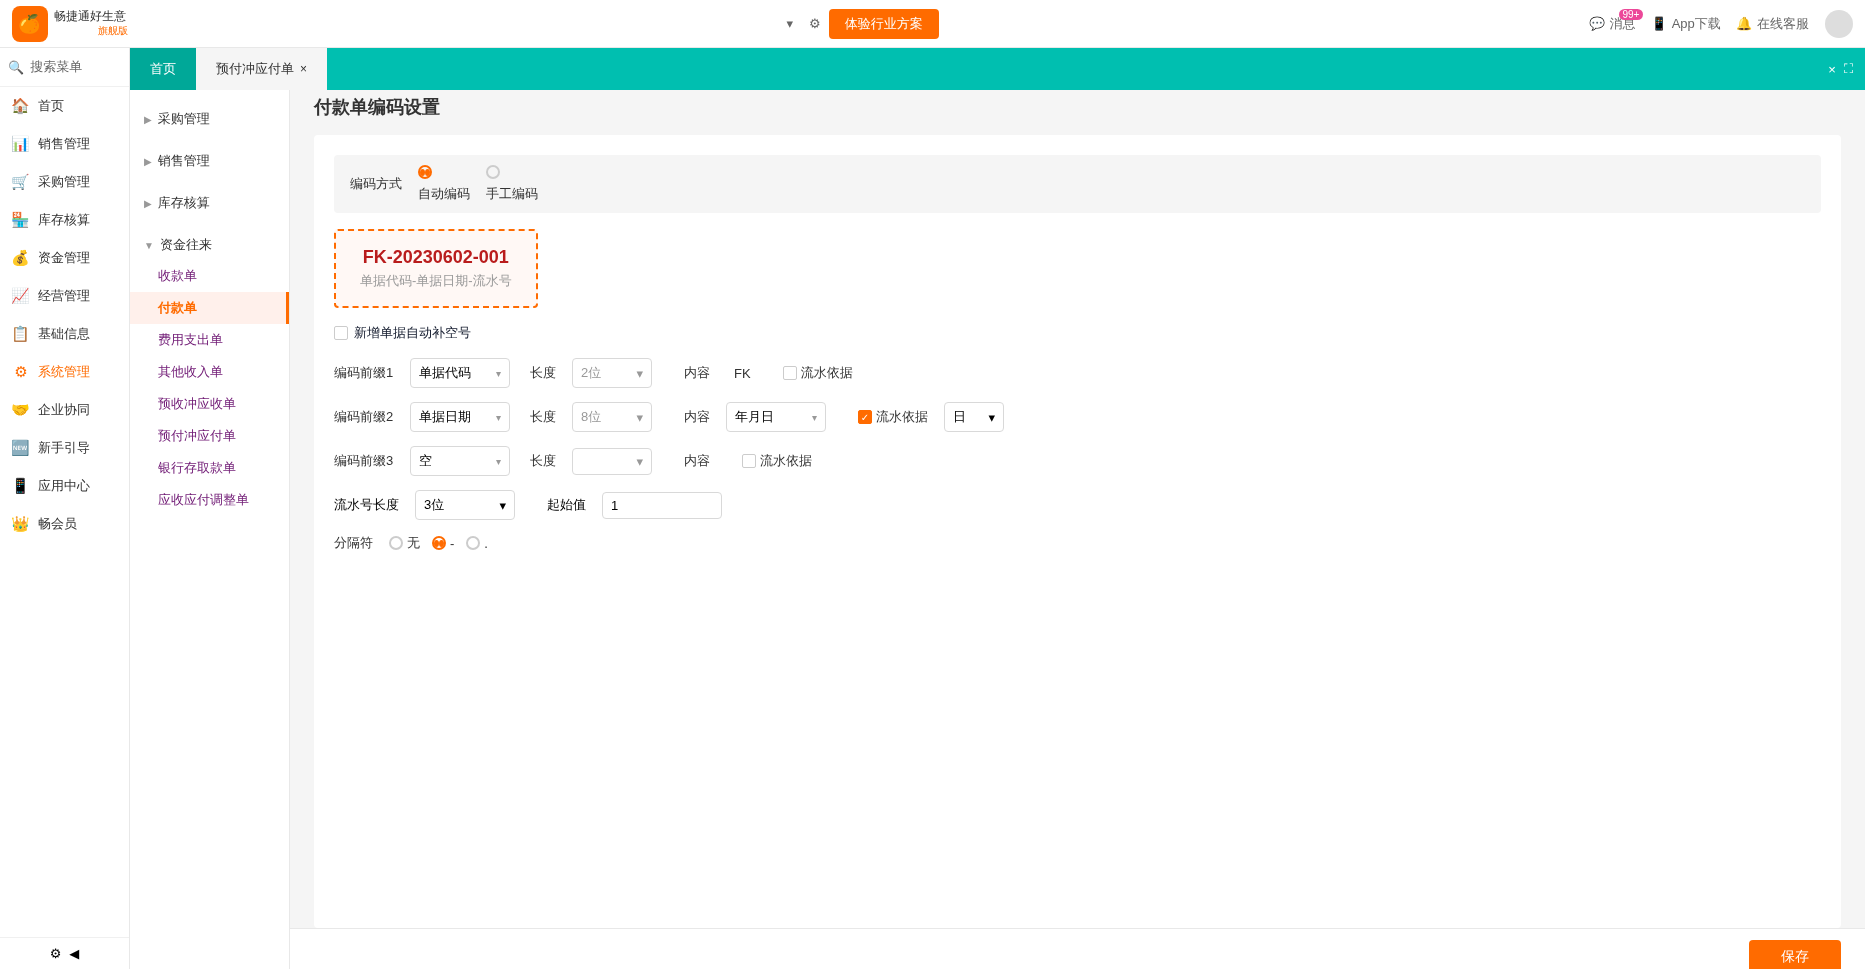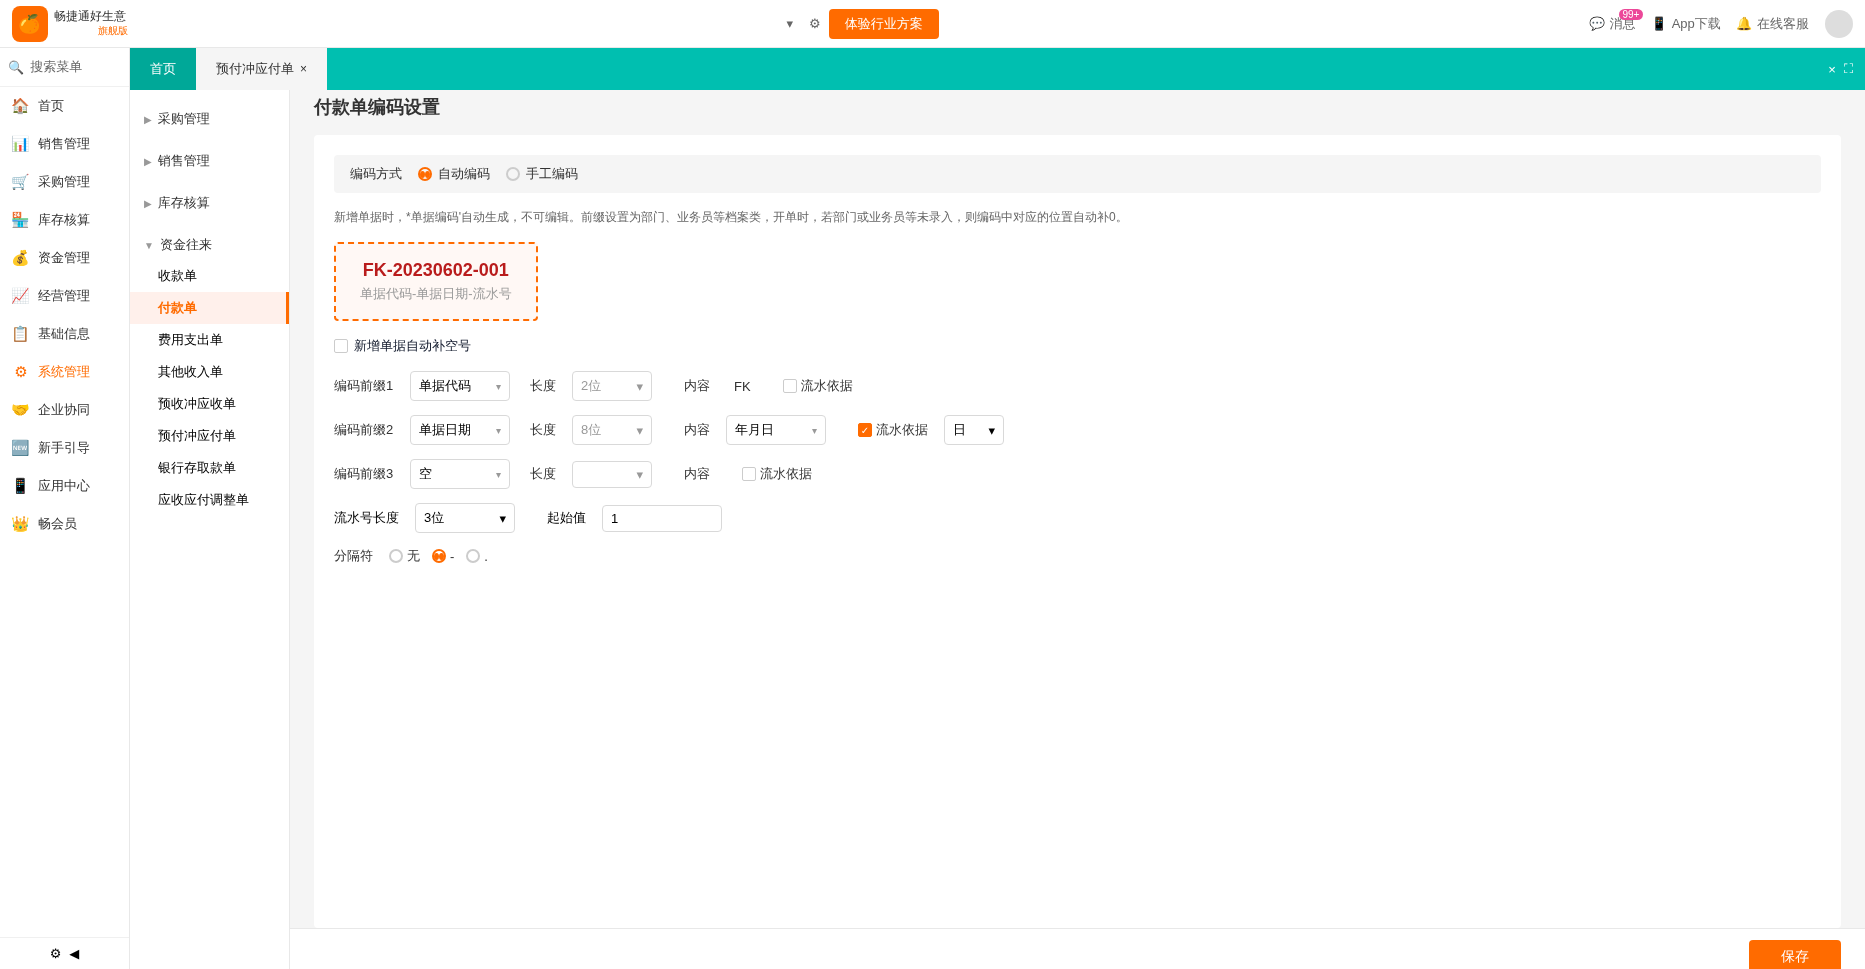--- a/index.html
+++ b/index.html
@@ -101,21 +101,21 @@
       align-items: center;
       gap: 6px;
       padding: 6px 14px;
       color: #333;
       font-size: 13px;
       cursor: pointer;
     }
     .sub-menu-arrow { font-size: 10px; color: #999; }
     .sub-menu-item {
       padding: 7px 14px 7px 28px;
-      color: #000000;
+      color: #701a75;
       cursor: pointer;
       font-size: 13px;
     }
     .sub-menu-item.active { color: #ff6b00; background: #fff0eb; font-weight: bold; border-right: 3px solid #ff6b00; }
 
     
     .page-content {
       flex: 1;
       overflow-y: auto;
       padding: 5px 24px;
@@ -138,21 +138,21 @@
       display: flex;
       align-items: center;
       gap: 16px;
       padding: 10px 16px;
       background: #f5f5f5;
       border-radius: 4px;
       margin-bottom: 16px;
     }
     .encoding-label { color: #333; }
     .radio-group { display: flex; align-items: center; gap: 16px; }
-    .radio-item { display: flex; align-items: center; gap: 6px; cursor: pointer; color: #333; }
+    .radio-item { display: flex; gap: 6px; cursor: pointer; color: #333; flex-direction: column; }
     .radio-circle { width: 14px; height: 14px; border-radius: 50%; border: 2px solid #ccc; display: flex; align-items: center; justify-content: center; }
     .radio-circle.checked { border-color: #ff6b00; }
     .radio-circle.checked::after { content: ''; width: 7px; height: 7px; border-radius: 50%; background: #ff6b00; }
 
     
     .info-text { color: #666; font-size: 12px; margin-bottom: 16px; }
 
     
     .preview-box {
       border: 2px dashed #ff6b00;
@@ -433,21 +433,20 @@
                 <span>自动编码</span>
               </div>
               <div class="radio-item">
                 <div class="radio-circle"></div>
                 <span>手工编码</span>
               </div>
             </div>
           </div>
 
           
-          <div class="info-text">新增单据时，*单据编码'自动生成，不可编辑。前缀设置为部门、业务员等档案类，开单时，若部门或业务员等未录入，则编码中对应的位置自动补0。</div>
 
           
           <div class="preview-box">
             <div class="preview-code">FK-20230602-001</div>
             <div class="preview-desc">
               <span>单据代码-单据日期-流水号</span>
             </div>
           </div>
 
           

